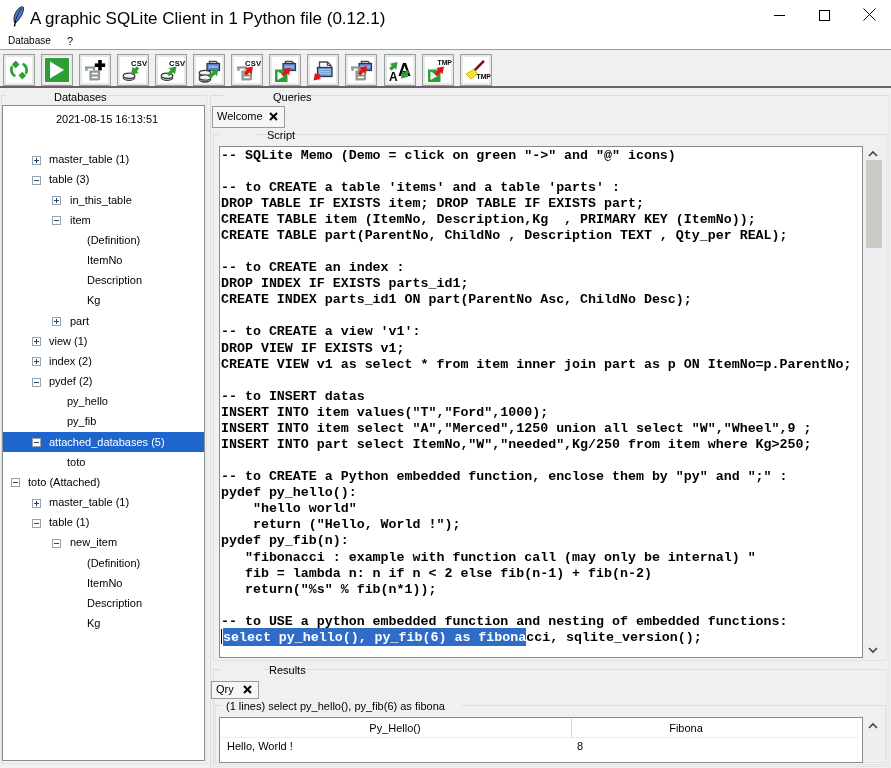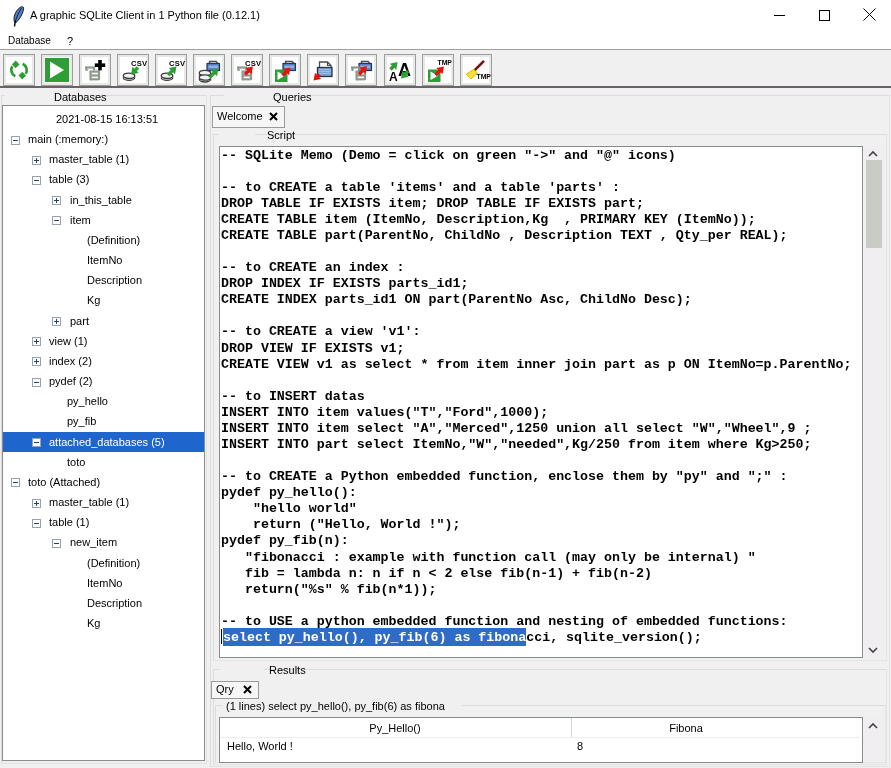--- a/index.html
+++ b/index.html
@@ -47,21 +47,21 @@
 <div class="abs" id="menubar"></div>
 <div class="abs" id="menusep"></div>
 <div class="abs" id="toolbar"></div>
 <div class="abs" id="toolsep"></div>
 
 <svg class="abs" style="left:11px;top:5px" width="16" height="22" viewBox="0 0 16 22">
   <path d="M3.5 17 C2 13 4 6 9 2.5 C11.5 1 13 1.5 12.5 4 C12 9 8 15 5 17.5 Z" fill="#4f7fc0" stroke="#1a1a28" stroke-width="1"></path>
   <path d="M10.5 3 C8 7 5.5 12 4.3 16.5" stroke="#15204a" stroke-width="1" fill="none"></path>
   <path d="M4.5 16 C4 18 3.7 19.5 3.5 21.5" stroke="#000" stroke-width="1.4" fill="none"></path>
 </svg>
-<div class="abs" style="left:30px;top:9px;font-size:11px;">A graphic SQLite Client in 1 Python file (0.12.1)</div>
+<div class="abs" style="left:30px;top:9px;font-size:17px;">A graphic SQLite Client in 1 Python file (0.12.1)</div>
 <div class="abs" style="left:774px;top:15px;width:11px;height:1px;background:#000"></div>
 <div class="abs" style="left:819px;top:10px;width:9px;height:9px;border:1px solid #000"></div>
 <svg class="abs" style="left:863px;top:8px" width="13" height="13" viewBox="0 0 13 13">
   <path d="M0.5 0.5 L12.5 12.5 M12.5 0.5 L0.5 12.5" stroke="#000" stroke-width="1"></path>
 </svg>
 
 <div class="abs" style="left:8px;top:35px;font-size:10px;">Database</div>
 <div class="abs" style="left:67px;top:35px;font-size:11px;">?</div>
 
 <div id="tb">
@@ -240,26 +240,20 @@
 <div class="abs" style="left:5px;top:90px;width:58px;height:12px;background:#f0f0f0"></div>
 <div class="abs" style="left:224px;top:90px;width:50px;height:12px;background:#f0f0f0"></div>
 <div class="abs" style="left:219px;top:128px;width:36px;height:12px;background:#f0f0f0"></div>
 <div class="abs" style="left:220px;top:663px;width:44px;height:12px;background:#f0f0f0"></div>
 <div class="abs" style="left:222px;top:699px;width:240px;height:13px;background:#f0f0f0"></div>
 
 <div class="abs lab" style="left:9px;top:91px;">Databases</div>
 <div class="abs" id="treebox">
     <div class="trow" style="top:3.00px;padding-left:19px;">
       <span style="position:absolute;left:53px;">2021-08-15 16:13:51</span>
-    </div>
-    <div class="trow" style="top:23.16px;">
-      <span class="exp" style="left:8px;">
-        <i></i>
-      </span>
-      <span style="position:absolute;left:25px;">main (:memory:)</span>
     </div>
     <div class="trow" style="top:43.32px;">
       <span class="exp plus" style="left:28.5px;">
         <i></i>
         <i class="v"></i>
       </span>
       <span style="position:absolute;left:46px;">master_table (1)</span>
     </div>
     <div class="trow" style="top:63.48px;">
       <span class="exp" style="left:28.5px;">

